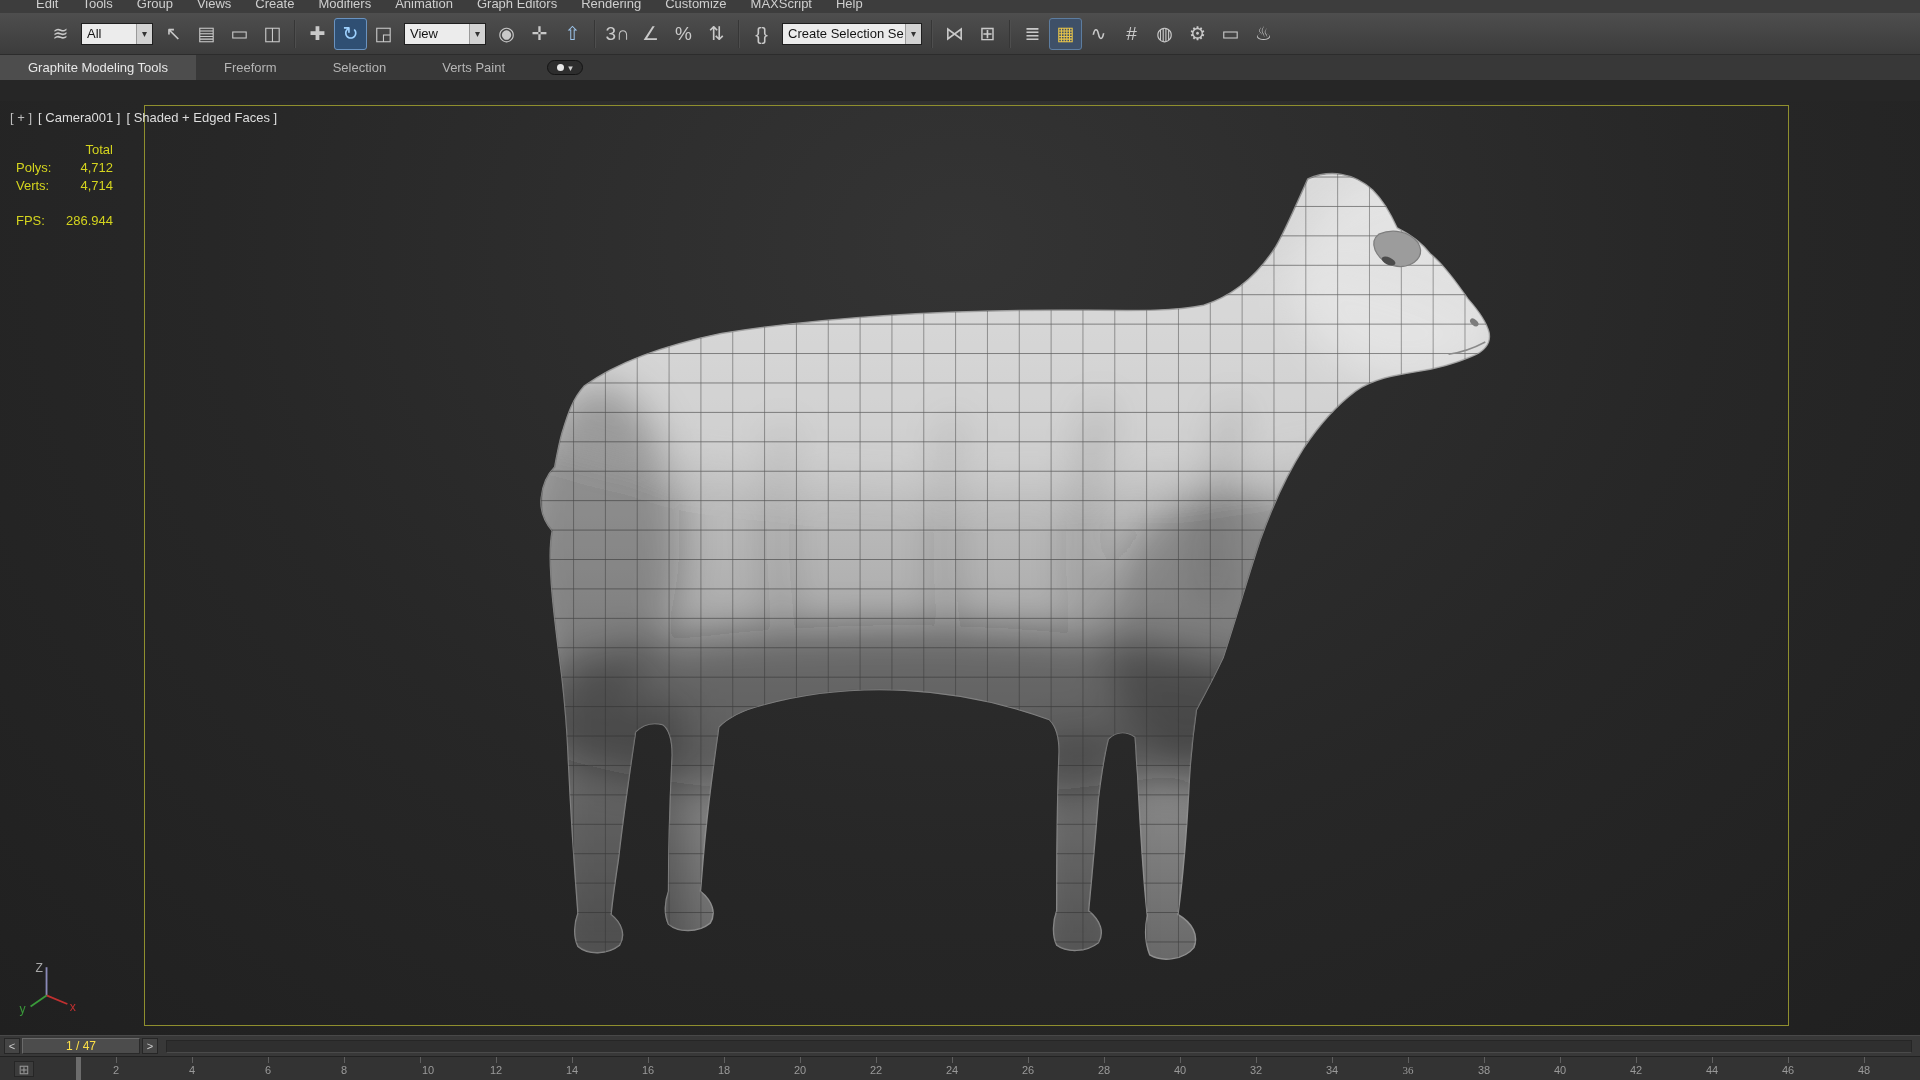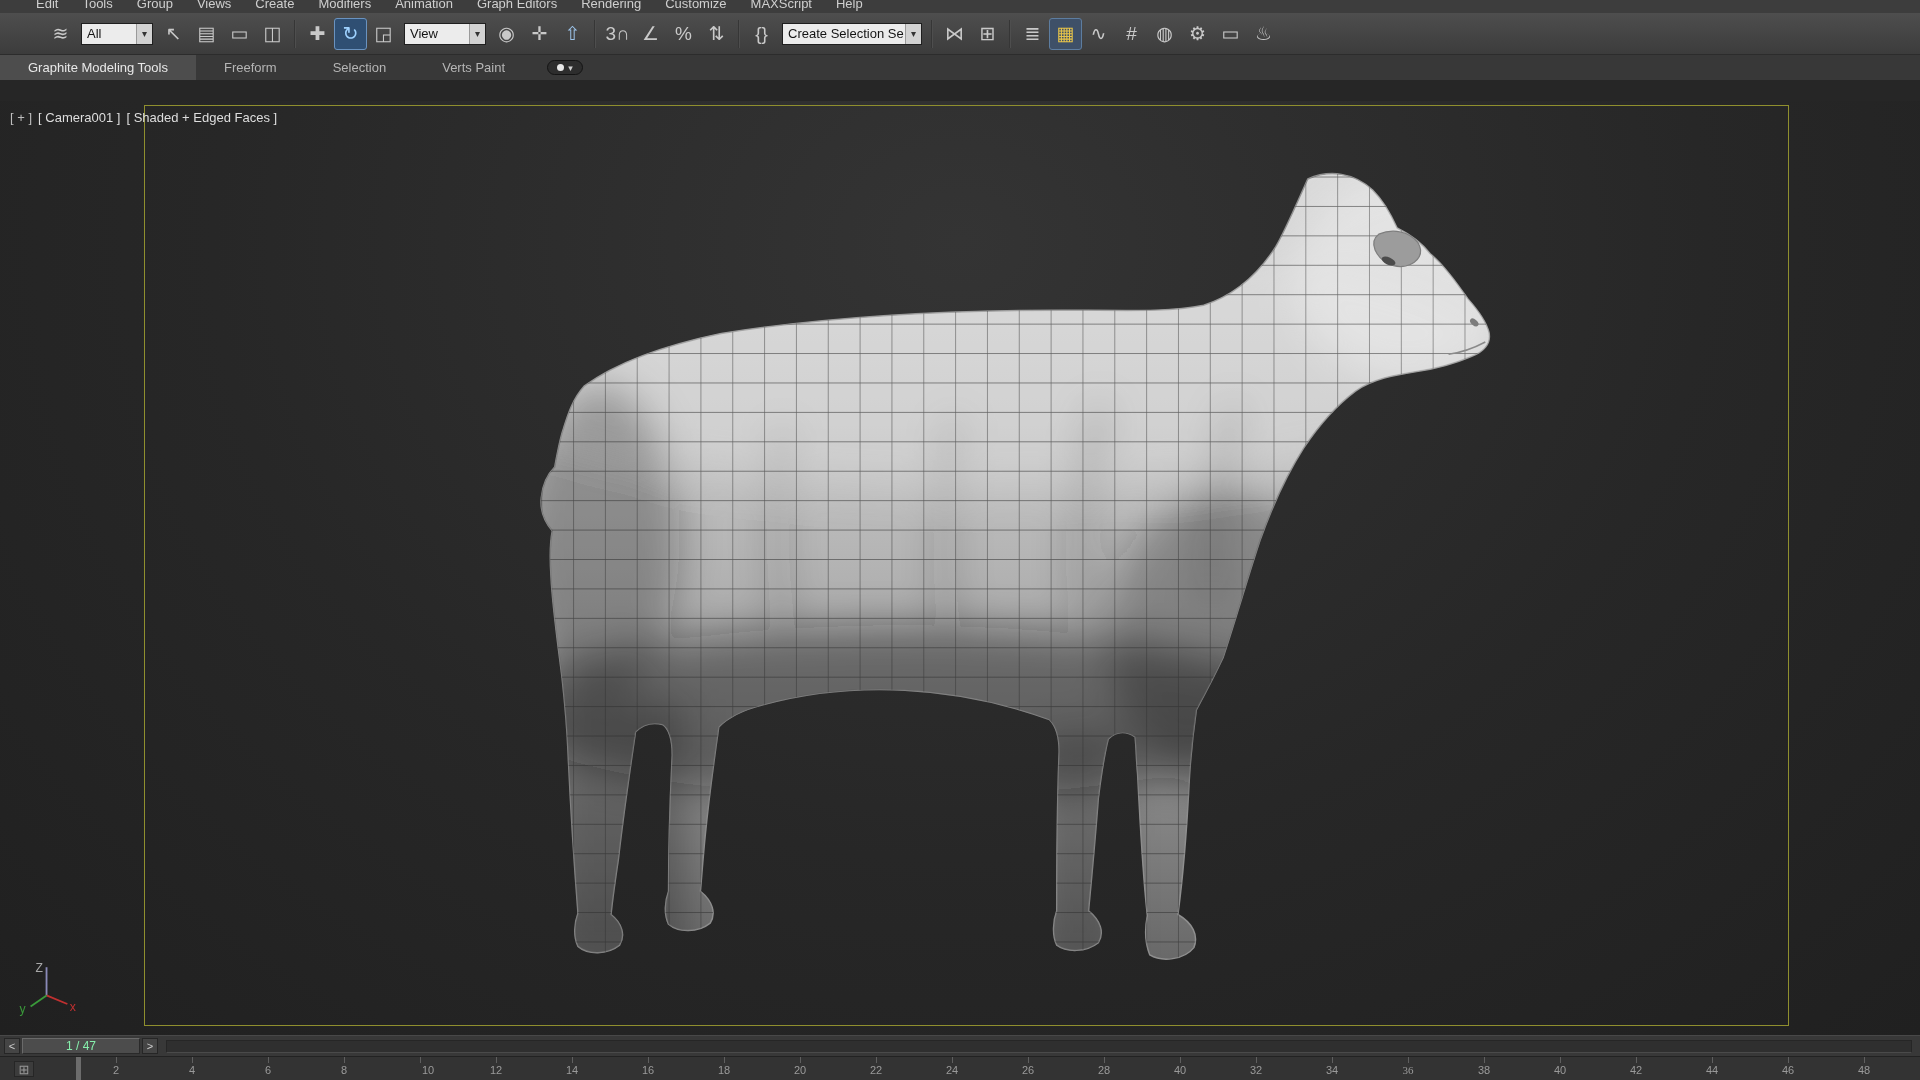--- a/index.html
+++ b/index.html
@@ -62,21 +62,21 @@
   .stat-val { width:55px; text-align:right; }
   .stat-gap { height:17px; }
 
   
   #timeslider { position:absolute; left:0; right:0; top:1035px; height:21px; background:#383838;
                 border-top:1px solid #484848; display:flex; align-items:center; z-index:50; }
   .ts-arrow { width:16px; height:16px; margin-left:4px; background:#454545; border:1px solid #262626;
               color:#cfcfcf; font-size:11px; line-height:14px; text-align:center; }
   #ts-handle { width:118px; height:16px; margin-left:2px; background:#4c4c4c;
                border:1px solid #6a6a6a; border-right-color:#2a2a2a; border-bottom-color:#2a2a2a;
-               color:#86efac; font-size:12px; text-align:center; line-height:15px; }
+               color:#fde047; font-size:12px; text-align:center; line-height:15px; }
   #ts-next { margin-left:2px; }
   #ts-track { flex:1; height:13px; margin:0 8px 0 8px; background:#2f2f2f;
               border:1px solid #262626; border-bottom-color:#4a4a4a; }
 
   #trackbar { position:absolute; left:0; right:0; top:1056px; height:24px; background:#333333;
               border-top:1px solid #222; z-index:50; }
   #tb-mini { position:absolute; left:14px; top:4px; width:20px; height:16px; color:#9a9a9a;
              font-size:13px; line-height:16px; text-align:center; background:#3c3c3c;
              border:1px solid #262626; }
   #frame-marker { position:absolute; top:0; width:5px; height:24px; background:#7a7a7a; opacity:.8; }
@@ -236,20 +236,39 @@
   </svg>
 
   <div id="vp-border" data-name="active-viewport-border"></div>
 
   <div id="vp-label" data-name="viewport-label">
     <span class="dim" data-name="viewport-menu-general">[ + ]</span>
     <span data-name="viewport-menu-camera">[ Camera001 ]</span>
     <span data-name="viewport-menu-shading">[ Shaded + Edged Faces ]</span>
   </div>
 
+  <div id="vp-stats" data-name="viewport-statistics">
+    <div class="stat-row">
+      <span class="stat-label"></span>
+      <span class="stat-val" data-name="stats-total-label">Total</span>
+    </div>
+    <div class="stat-row">
+      <span class="stat-label" data-name="stats-polys-label">Polys:</span>
+      <span class="stat-val" data-name="stats-polys-value">4,712</span>
+    </div>
+    <div class="stat-row">
+      <span class="stat-label" data-name="stats-verts-label">Verts:</span>
+      <span class="stat-val" data-name="stats-verts-value">4,714</span>
+    </div>
+    <div class="stat-gap"></div>
+    <div class="stat-row">
+      <span class="stat-label" data-name="stats-fps-label">FPS:</span>
+      <span class="stat-val" data-name="stats-fps-value">286.944</span>
+    </div>
+  </div>
 
   <div id="timeslider" data-name="time-slider-bar">
     <div class="ts-arrow" data-name="previous-frame-button">&lt;</div>
     <div id="ts-handle" data-name="time-slider-handle">1 / 47</div>
     <div class="ts-arrow" id="ts-next" data-name="next-frame-button">&gt;</div>
     <div id="ts-track" data-name="time-slider-track"></div>
   </div>
 
   <div id="trackbar" data-name="trackbar-ruler">
     <div id="tb-mini" data-name="mini-curve-editor-icon">⊞</div>

